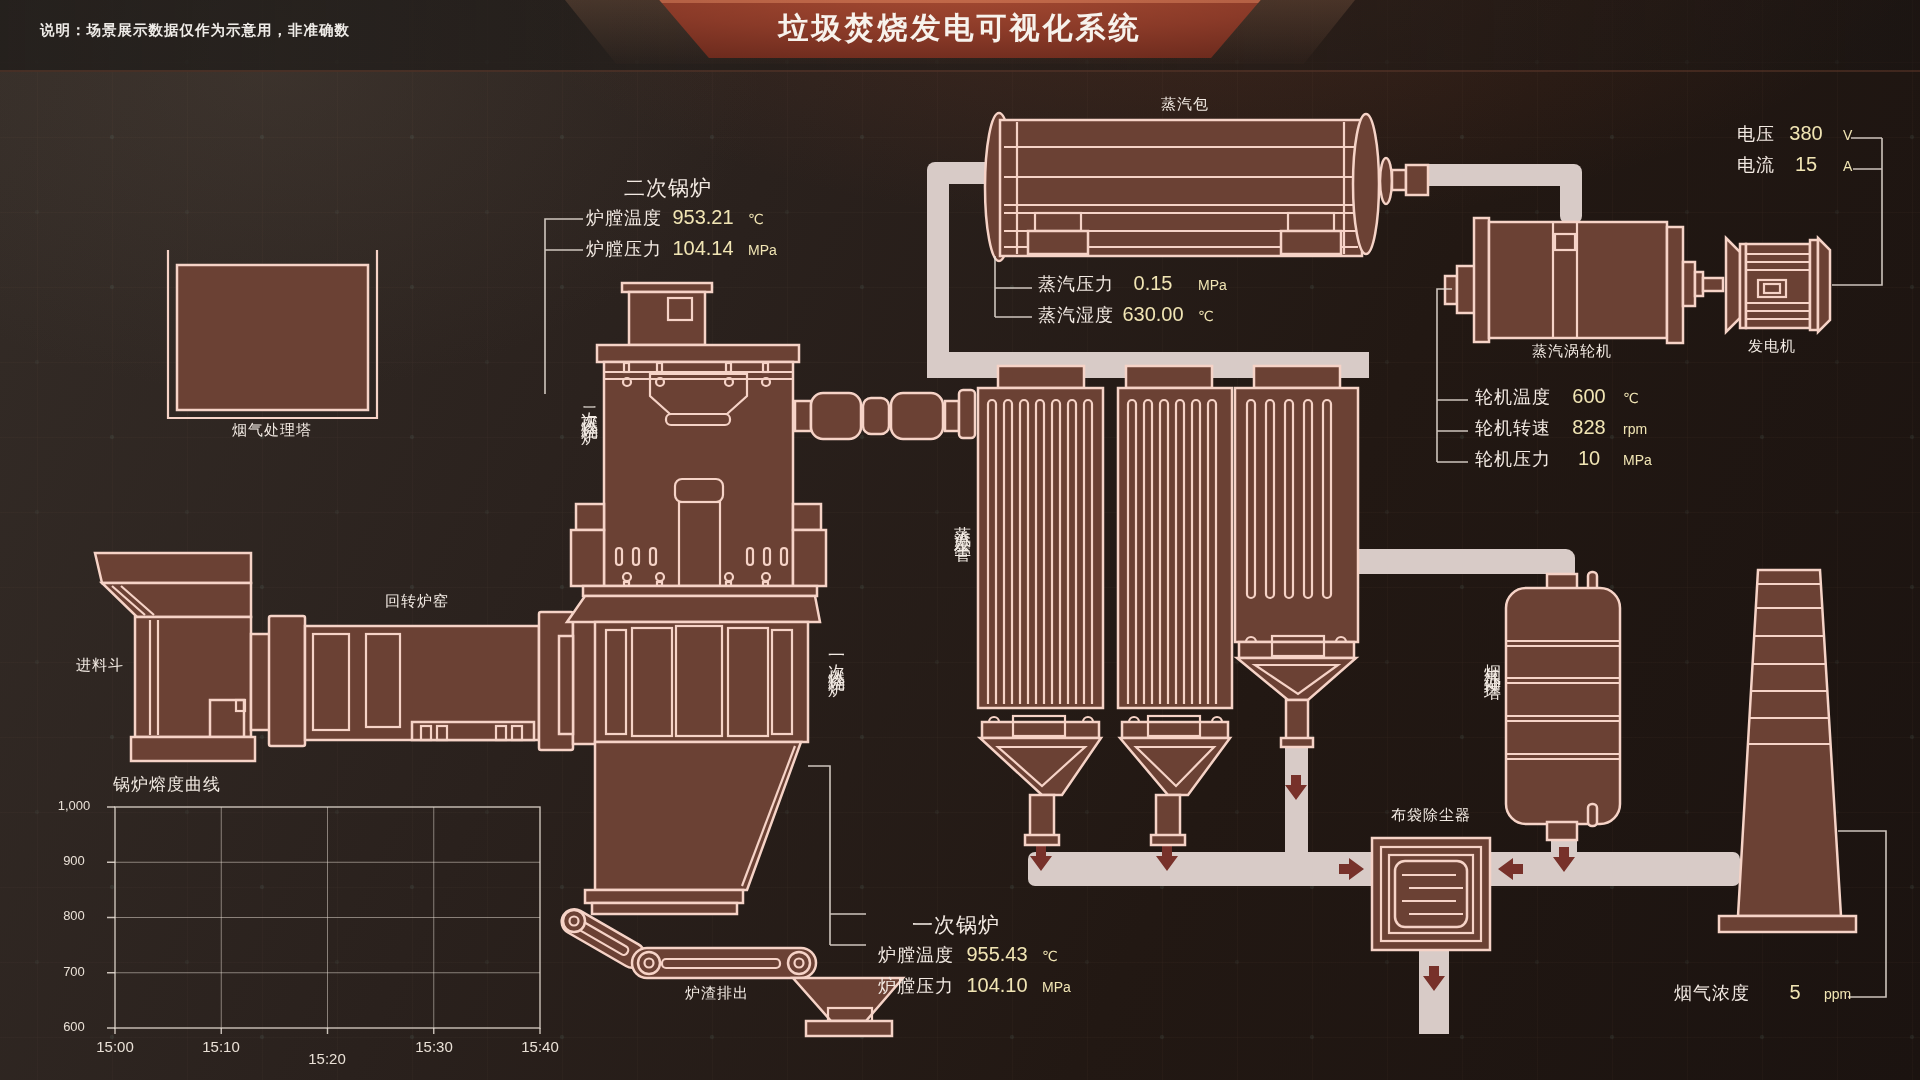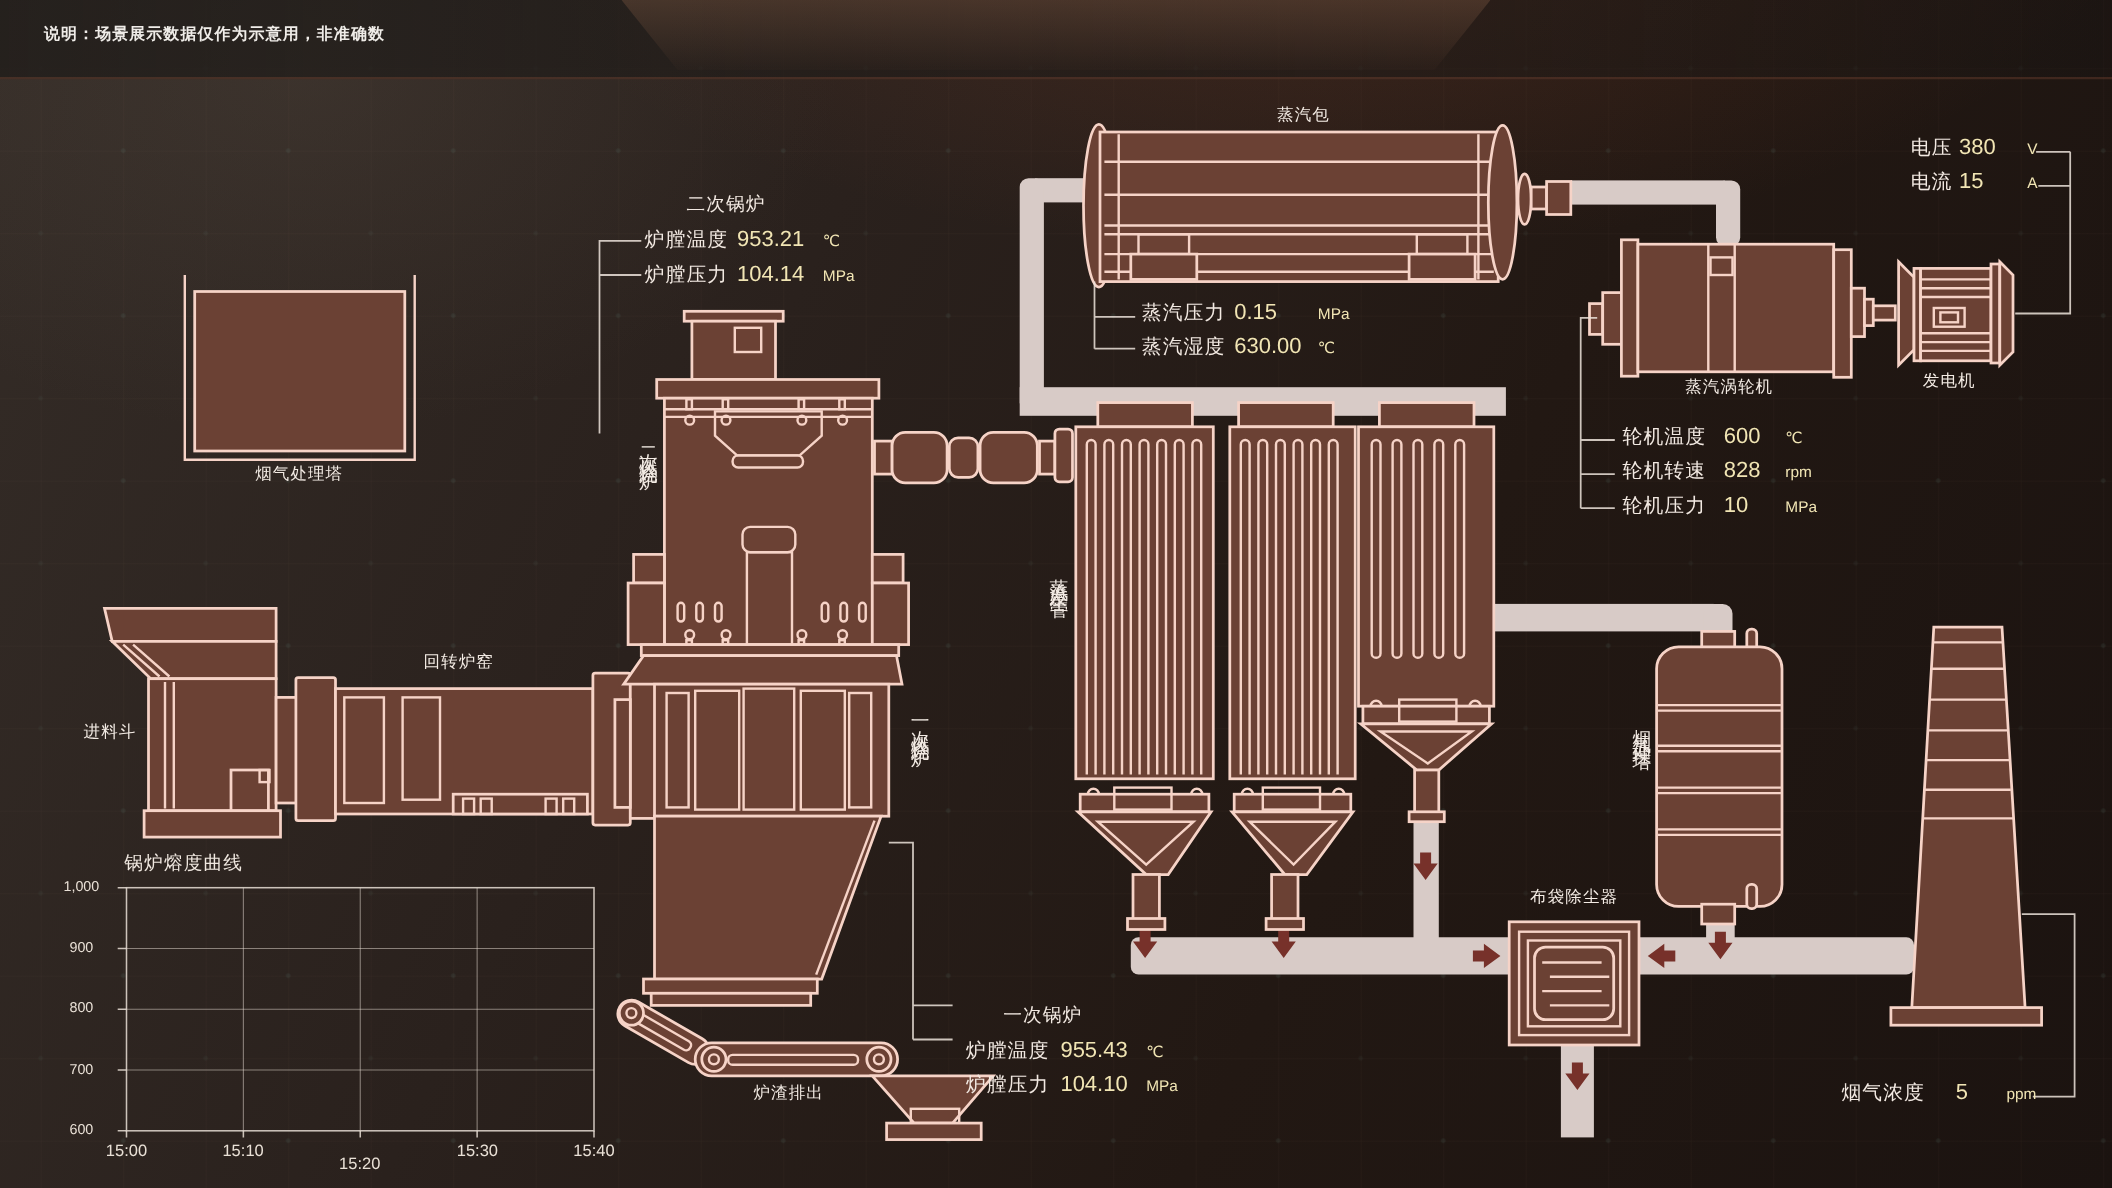--- a/index.html
+++ b/index.html
@@ -36,42 +36,45 @@
   .pipe{fill:#d8cbc7;stroke:none;}
   .arrow{fill:#77312a;stroke:none;}
   .bl{stroke:rgba(236,227,219,.85);stroke-width:1.6;fill:none;}
   .grid-b{stroke:rgba(233,223,214,.85);stroke-width:1.4;fill:none;}
   .grid-i{stroke:rgba(233,223,214,.5);stroke-width:1;fill:none;}
   .lbl{position:absolute;z-index:2;color:#f3ebe4;font-size:15px;letter-spacing:1px;white-space:nowrap;}
   .lbl.c{text-align:center;}
   .vlbl{position:absolute;z-index:2;color:#f3ebe4;font-size:17px;writing-mode:vertical-rl;
     text-orientation:upright;letter-spacing:5px;white-space:nowrap;}
   .readout{position:absolute;z-index:2;}
-  .ro-title{font-size:17px;color:#f2e9e2;height:22px;margin-bottom:10px;letter-spacing:1px;}
+  .ro-title{font-size:21px;color:#f2e9e2;height:22px;margin-bottom:10px;letter-spacing:1px;}
   .ro-row{display:flex;align-items:baseline;height:31px;}
   .ro-label{font-size:18px;color:#f2e9e2;letter-spacing:1px;}
-  .ro-value{font-size:20px;color:#f1e5b4;text-align:left;font-weight:500;}
+  .ro-value{font-size:20px;color:#f1e5b4;text-align:center;font-weight:500;}
   .ro-unit{font-size:14px;color:#f1e5b4;}
   .b-sec .ro-label{width:84px}.b-sec .ro-value{width:66px}.b-sec .ro-unit{margin-left:12px}
   .b-drum .ro-label{width:84px}.b-drum .ro-value{width:62px}.b-drum .ro-unit{margin-left:14px}
   .b-pow .ro-label{width:44px}.b-pow .ro-value{width:50px}.b-pow .ro-unit{margin-left:12px}
   .b-tur .ro-label{width:92px}.b-tur .ro-value{width:44px}.b-tur .ro-unit{margin-left:12px}
   .b-pri .ro-label{width:86px}.b-pri .ro-value{width:66px}.b-pri .ro-unit{margin-left:12px}
   .b-flu .ro-label{width:104px}.b-flu .ro-value{width:34px}.b-flu .ro-unit{margin-left:12px}
   .chart-title{position:absolute;z-index:2;left:113px;top:773px;font-size:17px;color:#f0e8e0;letter-spacing:1px;}
   .ytick{position:absolute;z-index:2;width:60px;text-align:center;font-size:13px;color:#e9e0d6;}
   .xtick{position:absolute;z-index:2;width:64px;text-align:center;font-size:15px;color:#e9e0d6;}
 </style>
 </head>
 <body>
 
 <div class="stage">
 
   <div class="topbar"></div>
   <div class="banner-wing"></div>
+  <div class="banner">
+    <div class="title">垃圾焚烧发电可视化系统</div>
+  </div>
   <div class="note">说明：场景展示数据仅作为示意用，非准确数</div>
 
   <svg class="diagram" width="1920" height="1080" viewBox="0 0 1920 1080">
 
     <g>
       <rect class="pipe" x="941" y="162" width="52" height="22"></rect>
       <rect class="pipe" x="927" y="162" width="22" height="212" rx="8"></rect>
       <rect class="pipe" x="927" y="352" width="442" height="26"></rect>
       <rect class="pipe" x="1428" y="164" width="140" height="22"></rect>
       <rect class="pipe" x="1560" y="164" width="22" height="60" rx="8"></rect>

